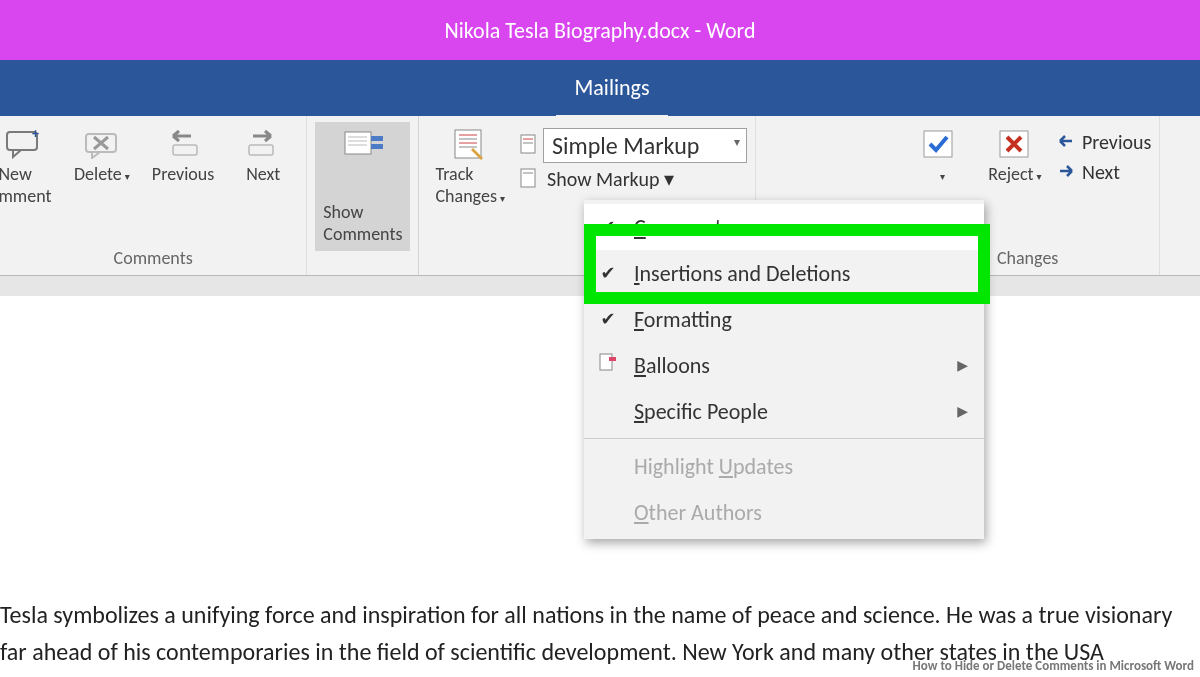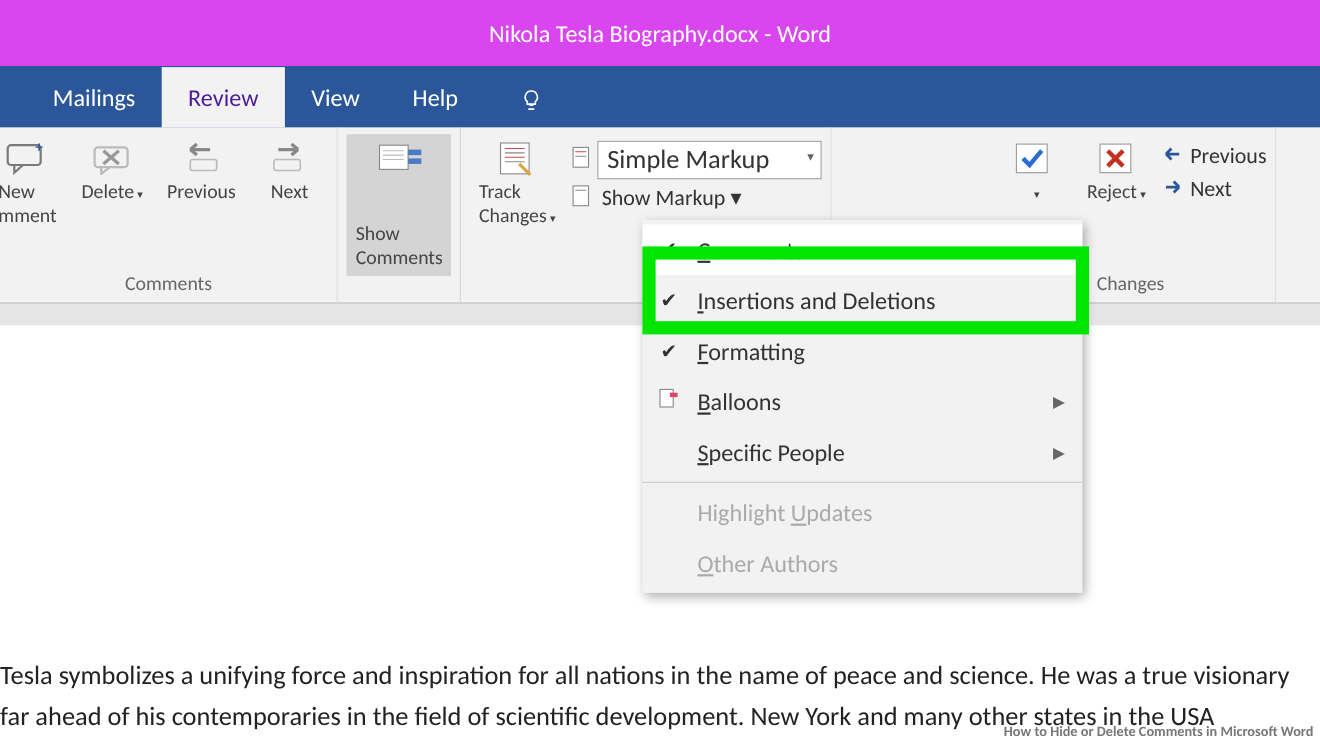--- a/index.html
+++ b/index.html
@@ -1,19 +1,19 @@
 <!DOCTYPE html>
 <html><head>
 <meta charset="utf-8">
 <style>
 * { margin:0; padding:0; box-sizing:border-box; font-family:'Segoe UI',Calibri,sans-serif; }
 body { width:1200px; height:677px; overflow:hidden; background:#fff; position:relative; }
 
 .titlebar { background:#d946ef; height:60px; display:flex; align-items:center; justify-content:center; color:#fff; font-size:22px; font-weight:400; }
-.tabbar { background:#2b579a; height:56px; display:flex; align-items:flex-end; padding-left:24px; gap:0; }
+.tabbar { background:#2b579a; height:56px; display:flex; align-items:center; padding-left:24px; gap:0;flex-direction:column; }
 .tab { color:#fff; font-size:22px; padding:14px 24px; cursor:pointer; }
 .tab.active { background:#f2f2f2; color:#4c1d95; }
 .tellme { display:flex; align-items:center; gap:12px; margin-left:8px; }
 .bulb { width:22px; height:22px; display:inline-block; }
 
 .ribbon { background:#f2f2f2; height:160px; display:flex; border-bottom:1px solid #b8b8b8; position:relative; }
 .rgroup { display:flex; flex-direction:column; align-items:center; justify-content:space-between; padding:6px 8px 4px 8px; border-right:1px solid #e0e0e0; }
 .rgroup-items { display:flex; gap:6px; align-items:flex-start; flex:1; }
 .rgroup-label { font-size:18px; color:#666; padding-bottom:2px; }
 .ritem { display:flex; flex-direction:column; align-items:center; justify-content:flex-start; padding:6px 8px; cursor:pointer; min-width:70px; }

